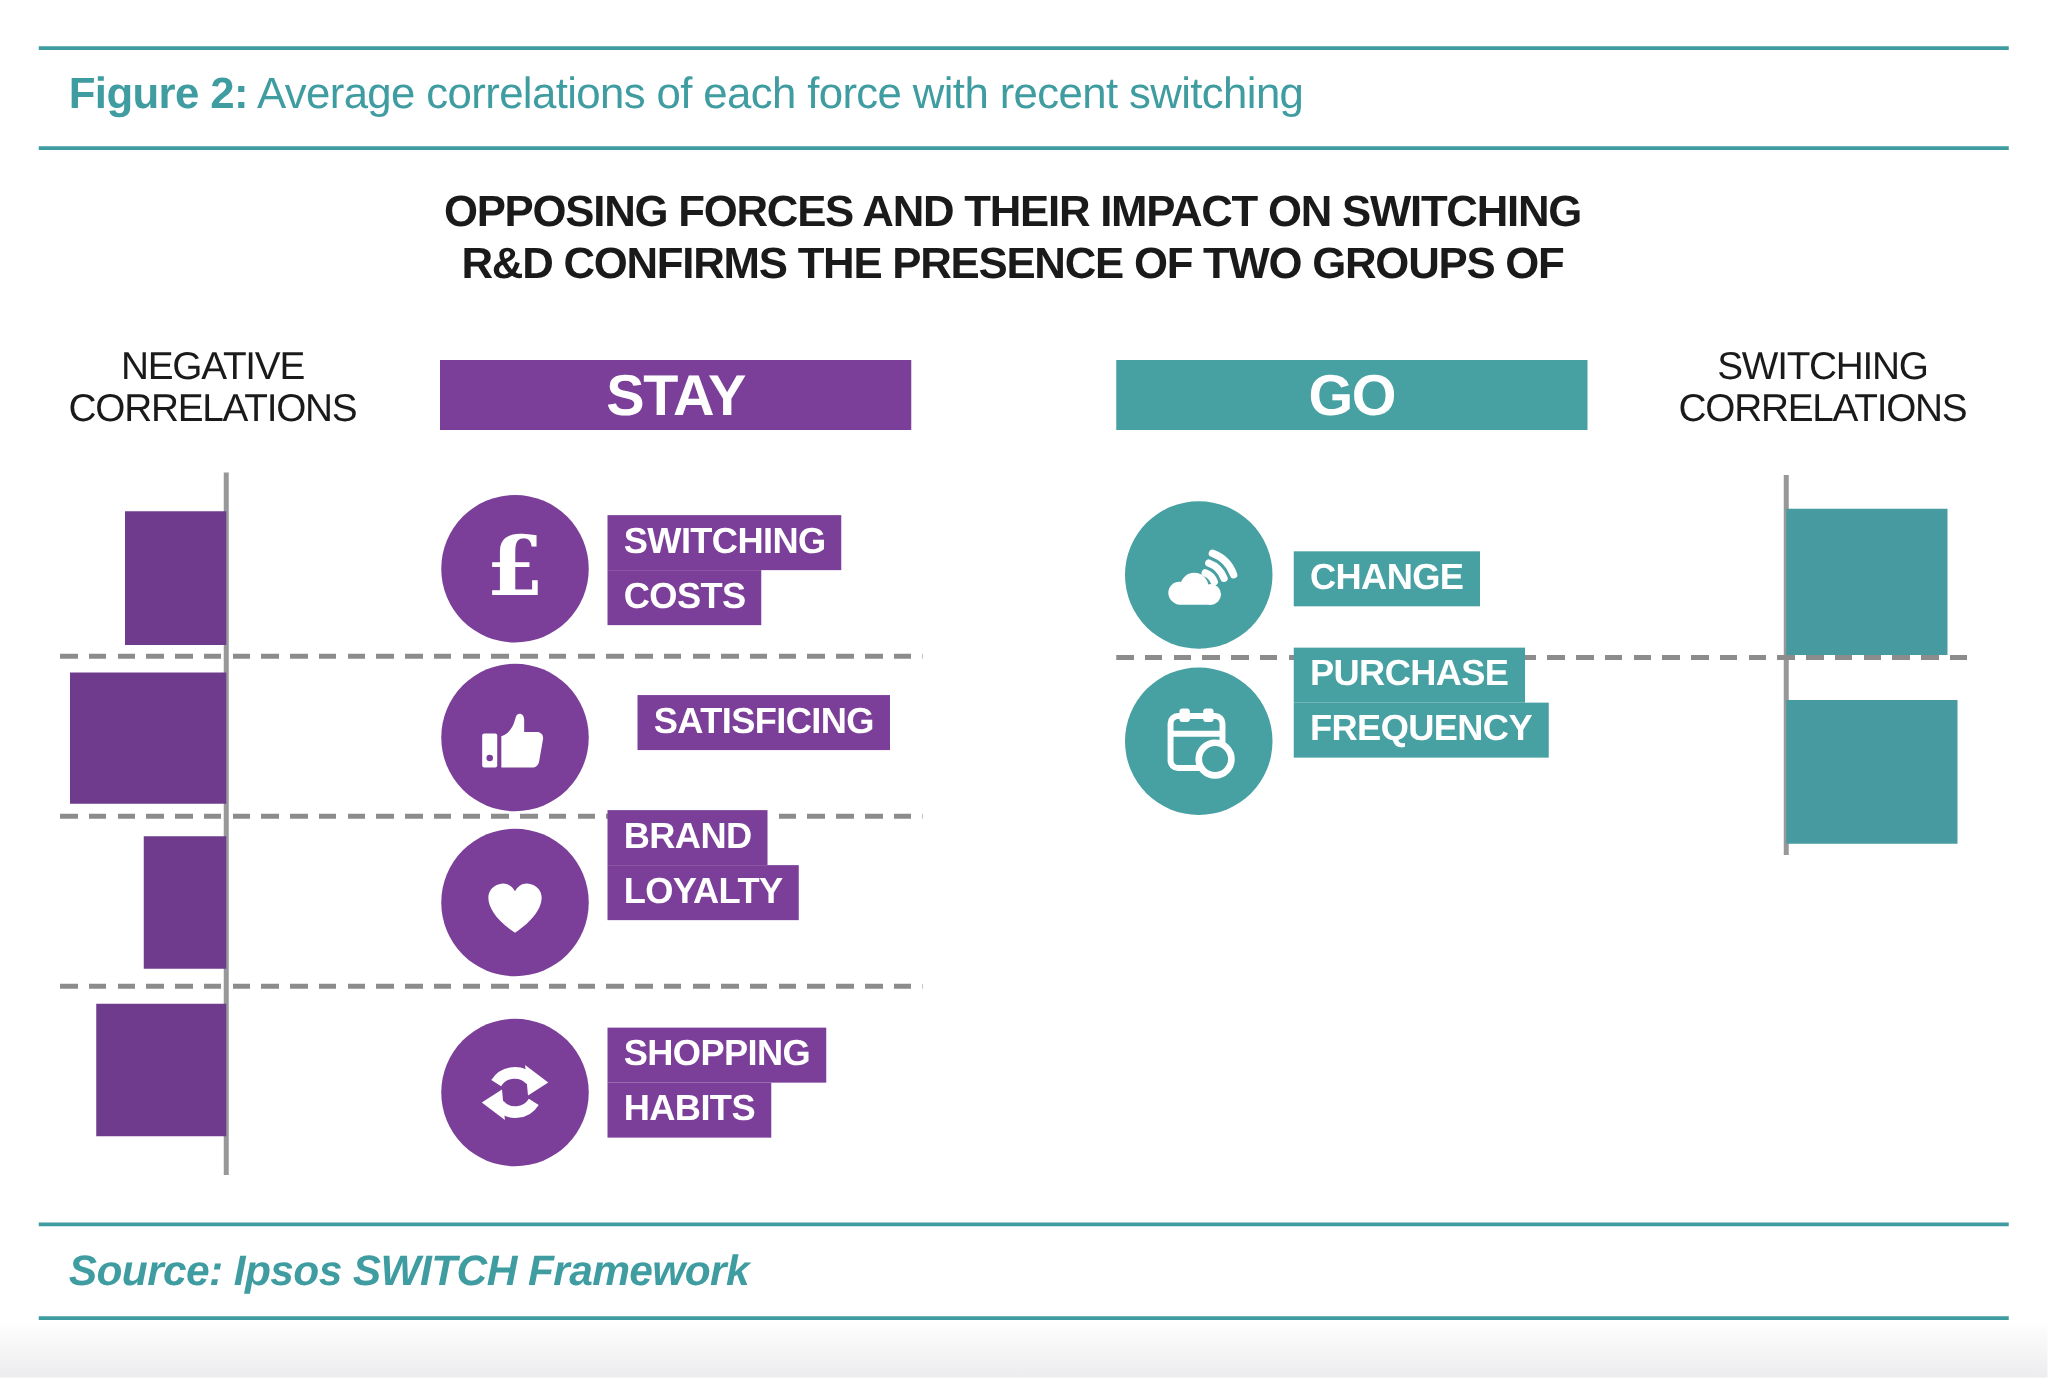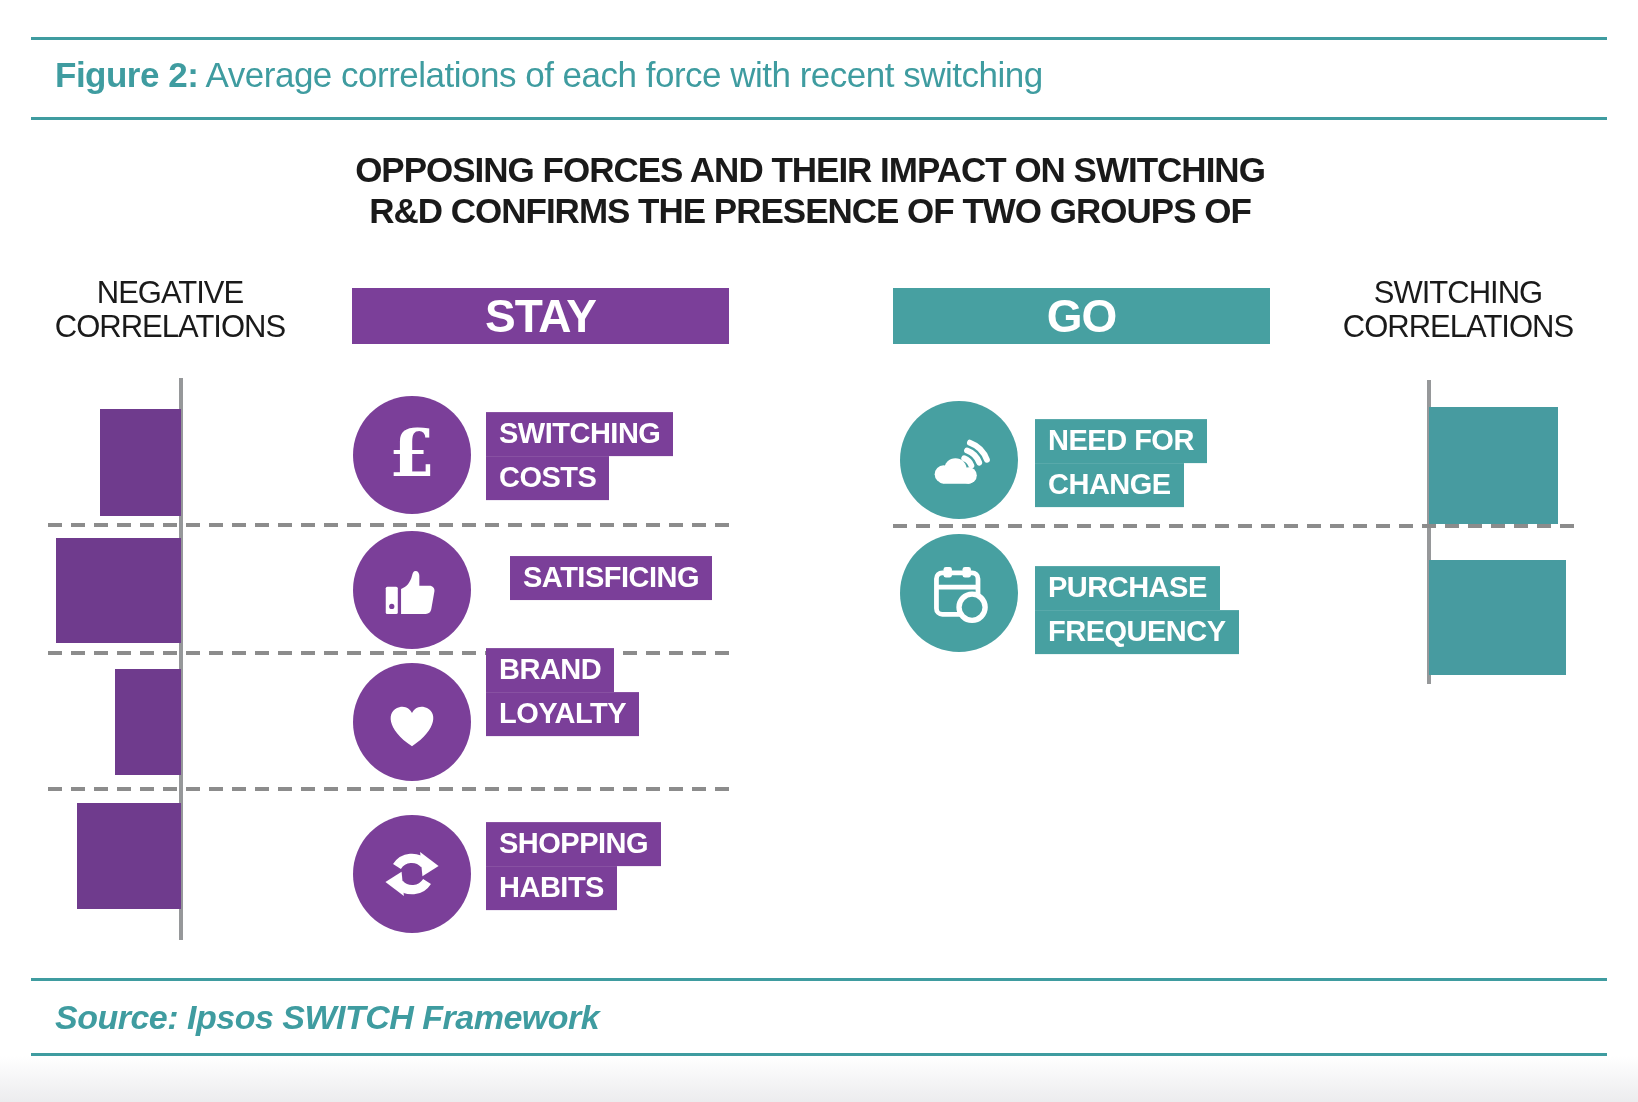--- a/index.html
+++ b/index.html
@@ -55,21 +55,21 @@
   .c-r1{top:396px;} .c-r2{top:531px;} .c-r3{top:663px;} .c-r4{top:815px;}
   .g-r1{top:401px;} .g-r2{top:534px;}
   .pound-glyph{font-family:"DejaVu Serif",serif;font-weight:bold;color:#fff;font-size:66px;
     line-height:1;transform:translateY(-2px);}
   
   .label-stack{position:absolute;display:flex;flex-direction:column;align-items:flex-start;
     transform:translateY(-50%);}
   .label-stack.stay{left:486px;}
   .label-stack.go{left:1035px;}
   .l-r1{top:456px;} .l-r2{top:578px;margin-left:24px;} .l-r3{top:692px;} .l-r4{top:866px;}
-  .gl-r1{top:463px;} .gl-r2{top:610px;}
+  .gl-r1{top:463px;} .gl-r2{top:562px;}
   .label-line{color:#fff;font-weight:bold;font-size:29px;letter-spacing:-0.5px;
     padding:6px 13px;line-height:1.1;white-space:nowrap;}
   .label-line:empty{display:none;}
   .label-stack.stay .label-line{background:var(--purple);}
   .label-stack.go .label-line{background:var(--teal);}
   
   .source{position:absolute;left:55px;top:998px;font-size:34px;font-weight:bold;
     font-style:italic;color:var(--teal_text);letter-spacing:-0.5px;}
   svg{display:block;}
 </style>
@@ -174,21 +174,20 @@
 <div class="label-stack stay l-r3">
   <div class="label-line">BRAND</div>
   <div class="label-line">LOYALTY</div>
 </div>
 <div class="label-stack stay l-r4">
   <div class="label-line">SHOPPING</div>
   <div class="label-line">HABITS</div>
 </div>
 
 <div class="label-stack go gl-r1">
-  <div class="label-line">NEED FOR</div>
   <div class="label-line">CHANGE</div>
 </div>
 <div class="label-stack go gl-r2">
   <div class="label-line">PURCHASE</div>
   <div class="label-line">FREQUENCY</div>
 </div>
 
 <div class="source">Source: Ipsos SWITCH Framework</div>
 
 </body></html>

